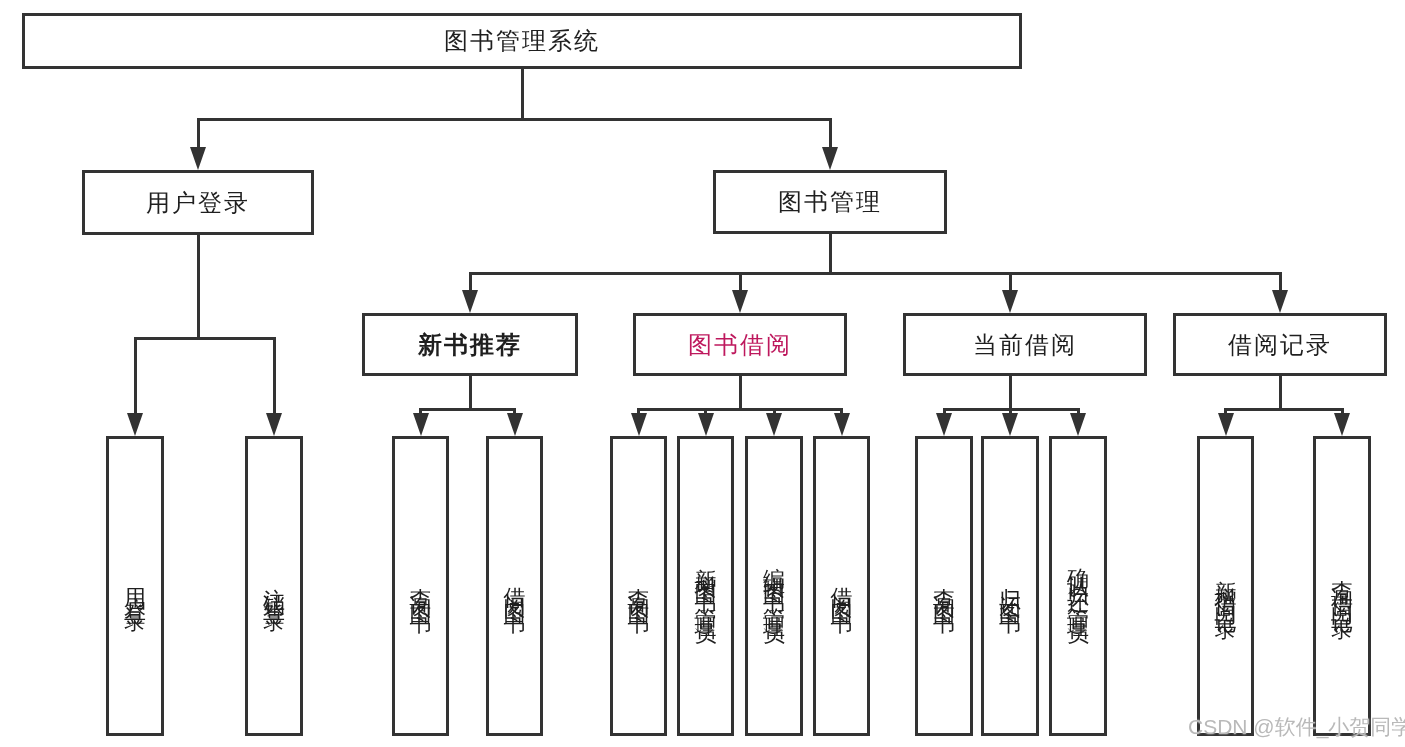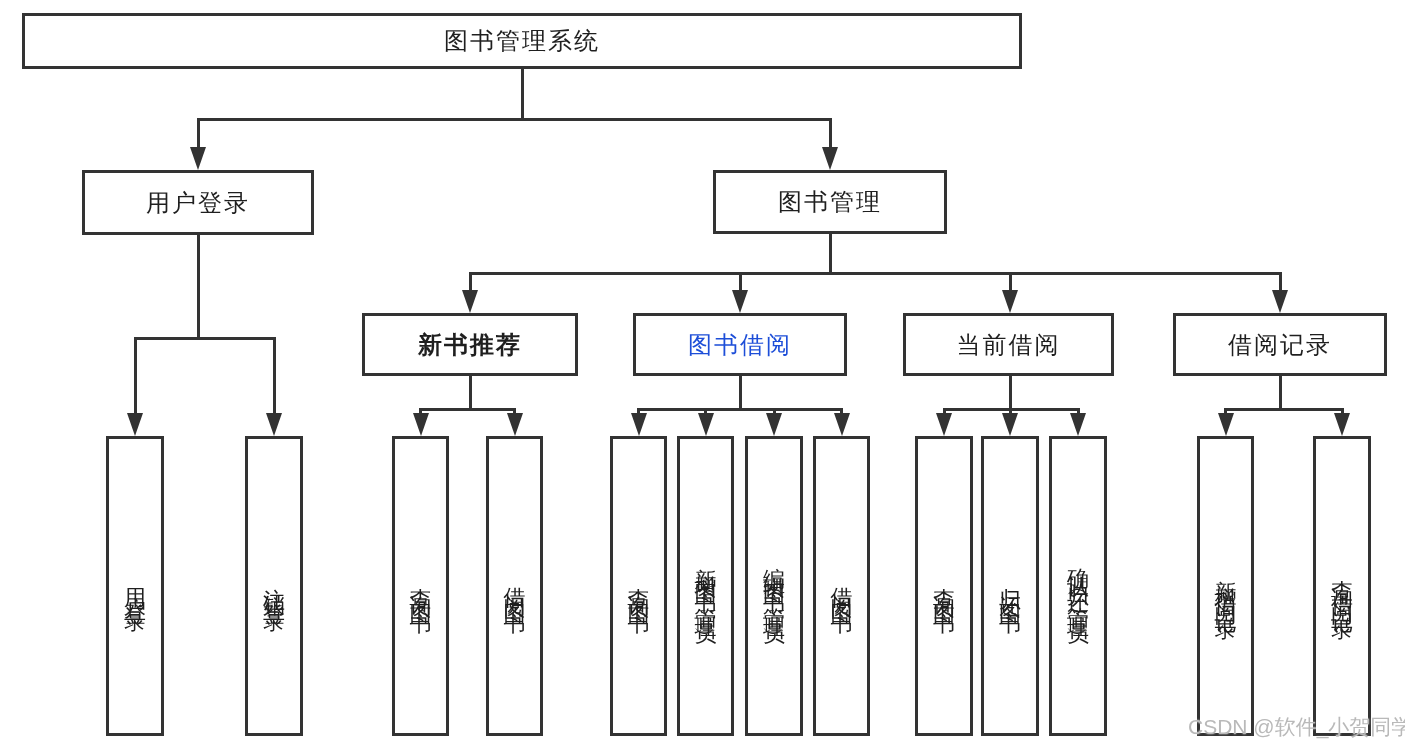--- a/index.html
+++ b/index.html
@@ -69,23 +69,23 @@
     <div class="node h" style="left: 82px; top: 170px; width: 232px; height: 65px; border-color: rgb(51, 51, 51);">
       <span class="lbl" style="color: rgb(31, 31, 31);">用户登录</span>
     </div>
     <div class="node h" style="left: 713px; top: 170px; width: 234px; height: 64px; border-color: rgb(51, 51, 51);">
       <span class="lbl" style="color: rgb(31, 31, 31);">图书管理</span>
     </div>
     <div class="node h" style="left: 362px; top: 313px; width: 216px; height: 63px; border-color: rgb(51, 51, 51); font-weight: bold;">
       <span class="lbl" style="color: rgb(31, 31, 31);">新书推荐</span>
     </div>
     <div class="node h" style="left: 633px; top: 313px; width: 214px; height: 63px; border-color: rgb(51, 51, 51);">
-      <span class="lbl" style="color: #1d4ed8;">图书借阅</span>
+      <span class="lbl" style="color: #be185d;">图书借阅</span>
     </div>
-    <div class="node h" style="left: 903px; top: 313px; width: 211px; height: 63px; border-color: rgb(51, 51, 51);">
+    <div class="node h" style="left: 903px; top: 313px; width: 244px; height: 63px; border-color: rgb(51, 51, 51);">
       <span class="lbl" style="color: rgb(31, 31, 31);">当前借阅</span>
     </div>
     <div class="node h" style="left: 1173px; top: 313px; width: 214px; height: 63px; border-color: rgb(51, 51, 51);">
       <span class="lbl" style="color: rgb(31, 31, 31);">借阅记录</span>
     </div>
     <div class="node v" style="left: 106px; top: 436px; width: 58px; height: 300px; border-color: rgb(51, 51, 51);">
       <span class="lbl" style="color: rgb(31, 31, 31);">用户登录</span>
     </div>
     <div class="node v" style="left: 245px; top: 436px; width: 58px; height: 300px; border-color: rgb(51, 51, 51);">
       <span class="lbl" style="color: rgb(31, 31, 31);">注销登录</span>

